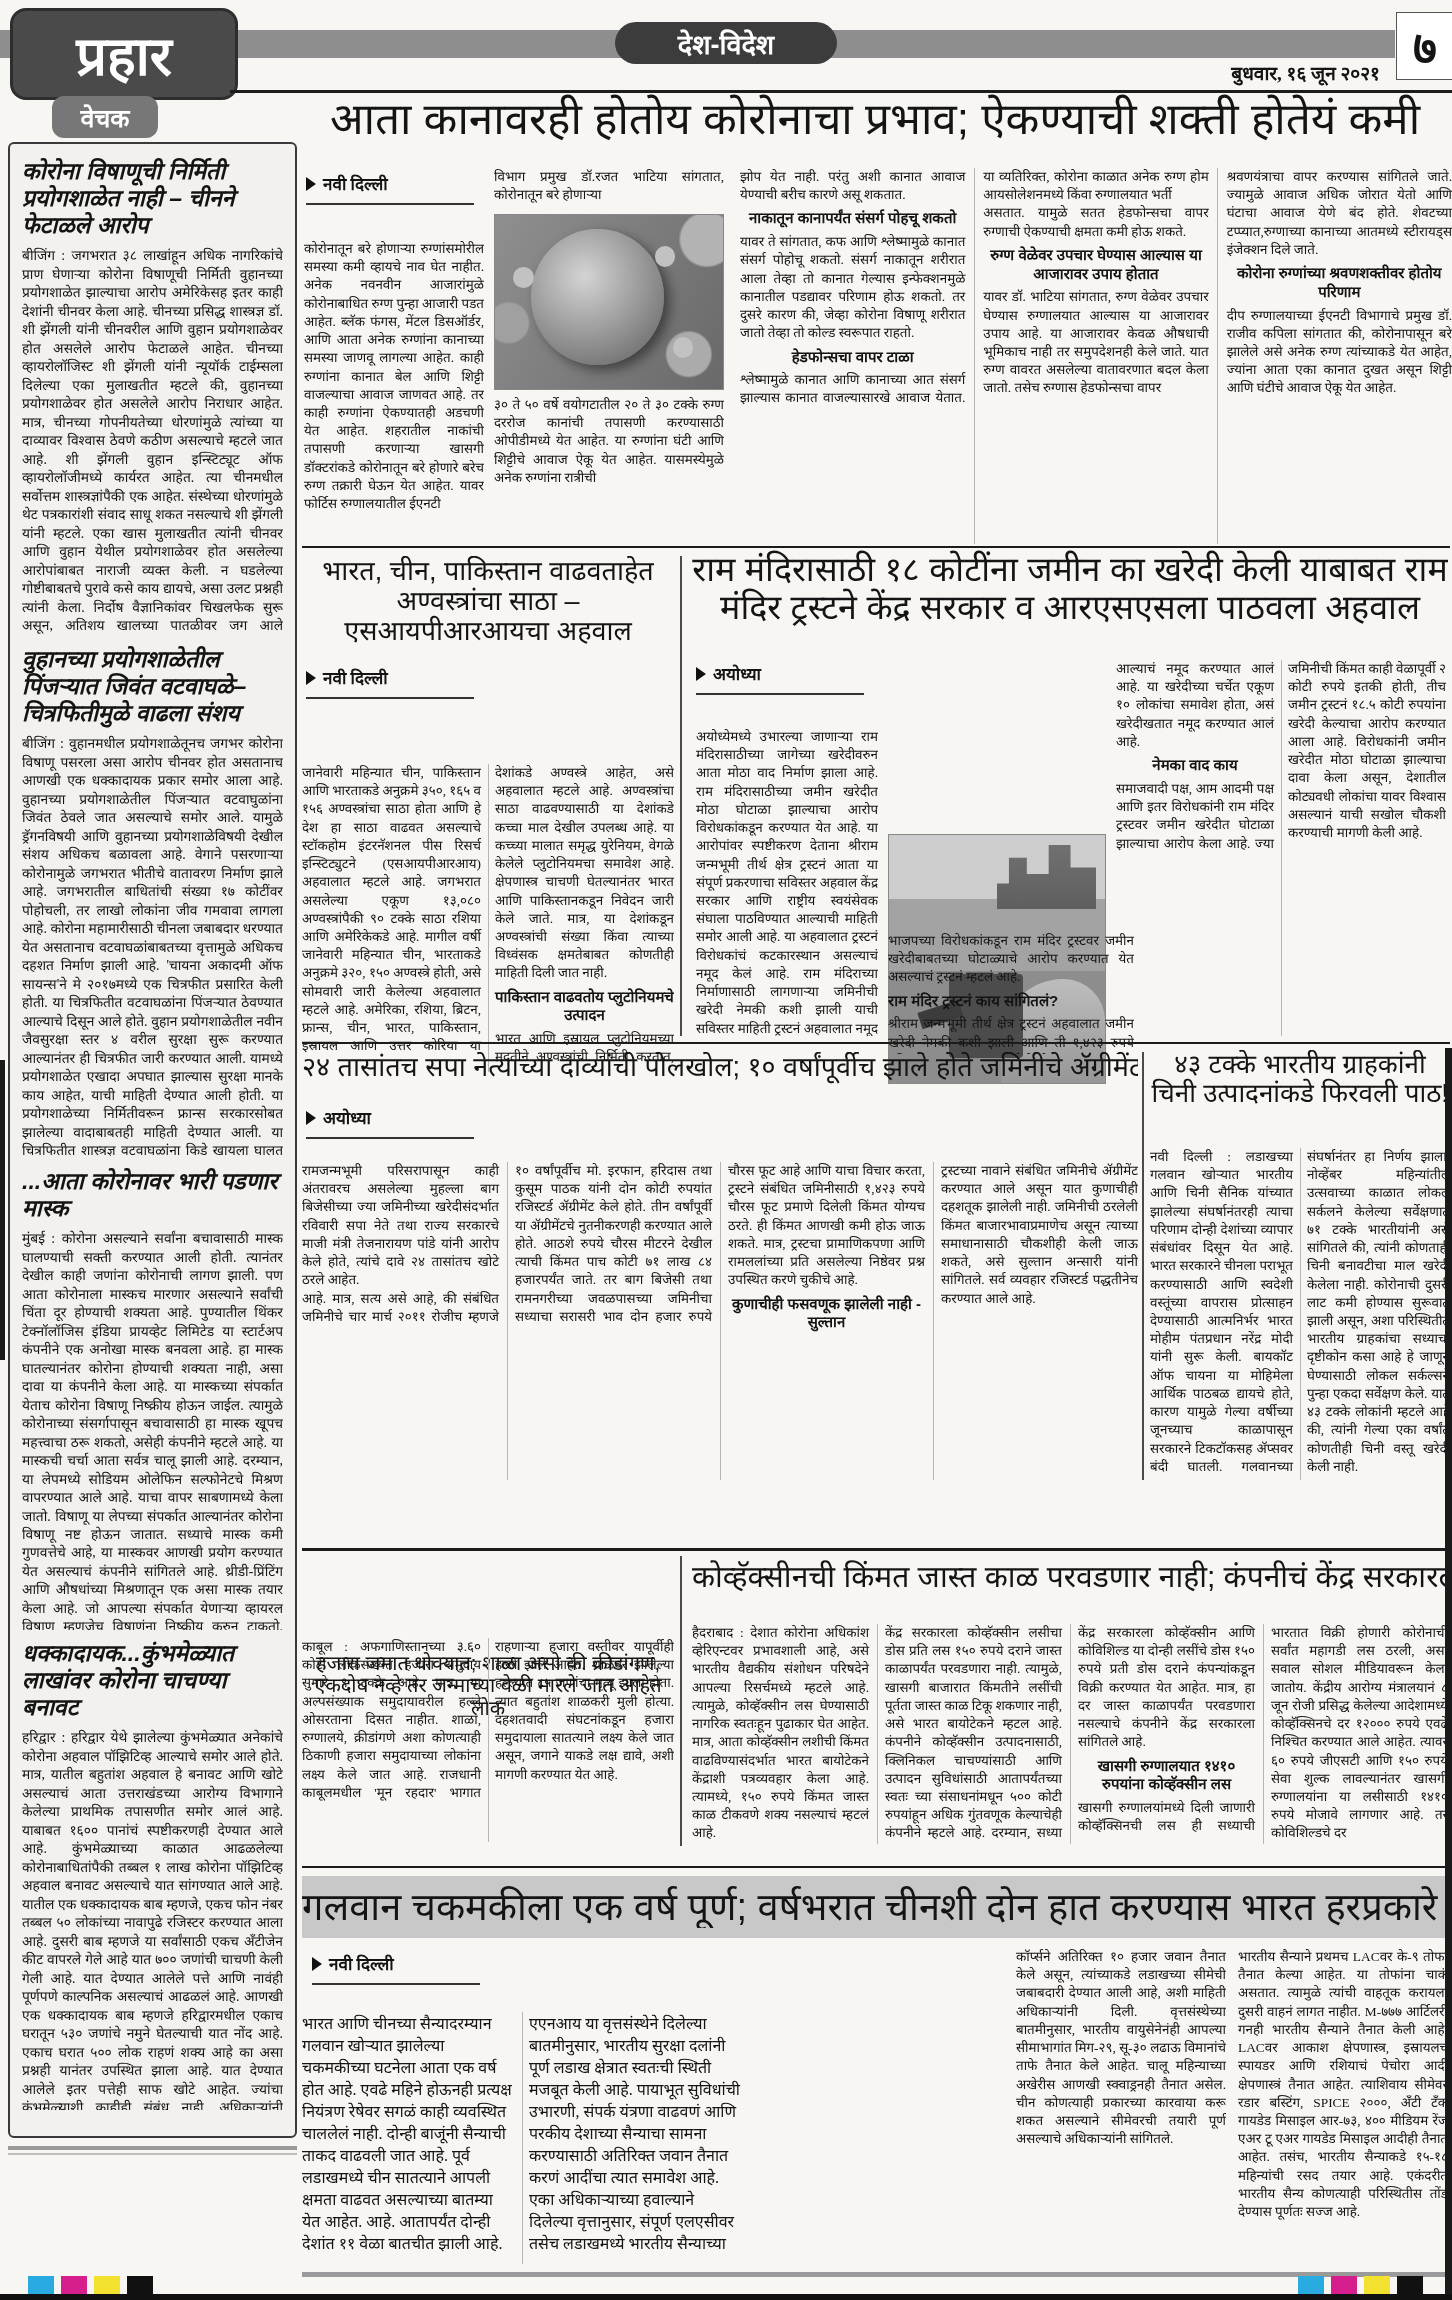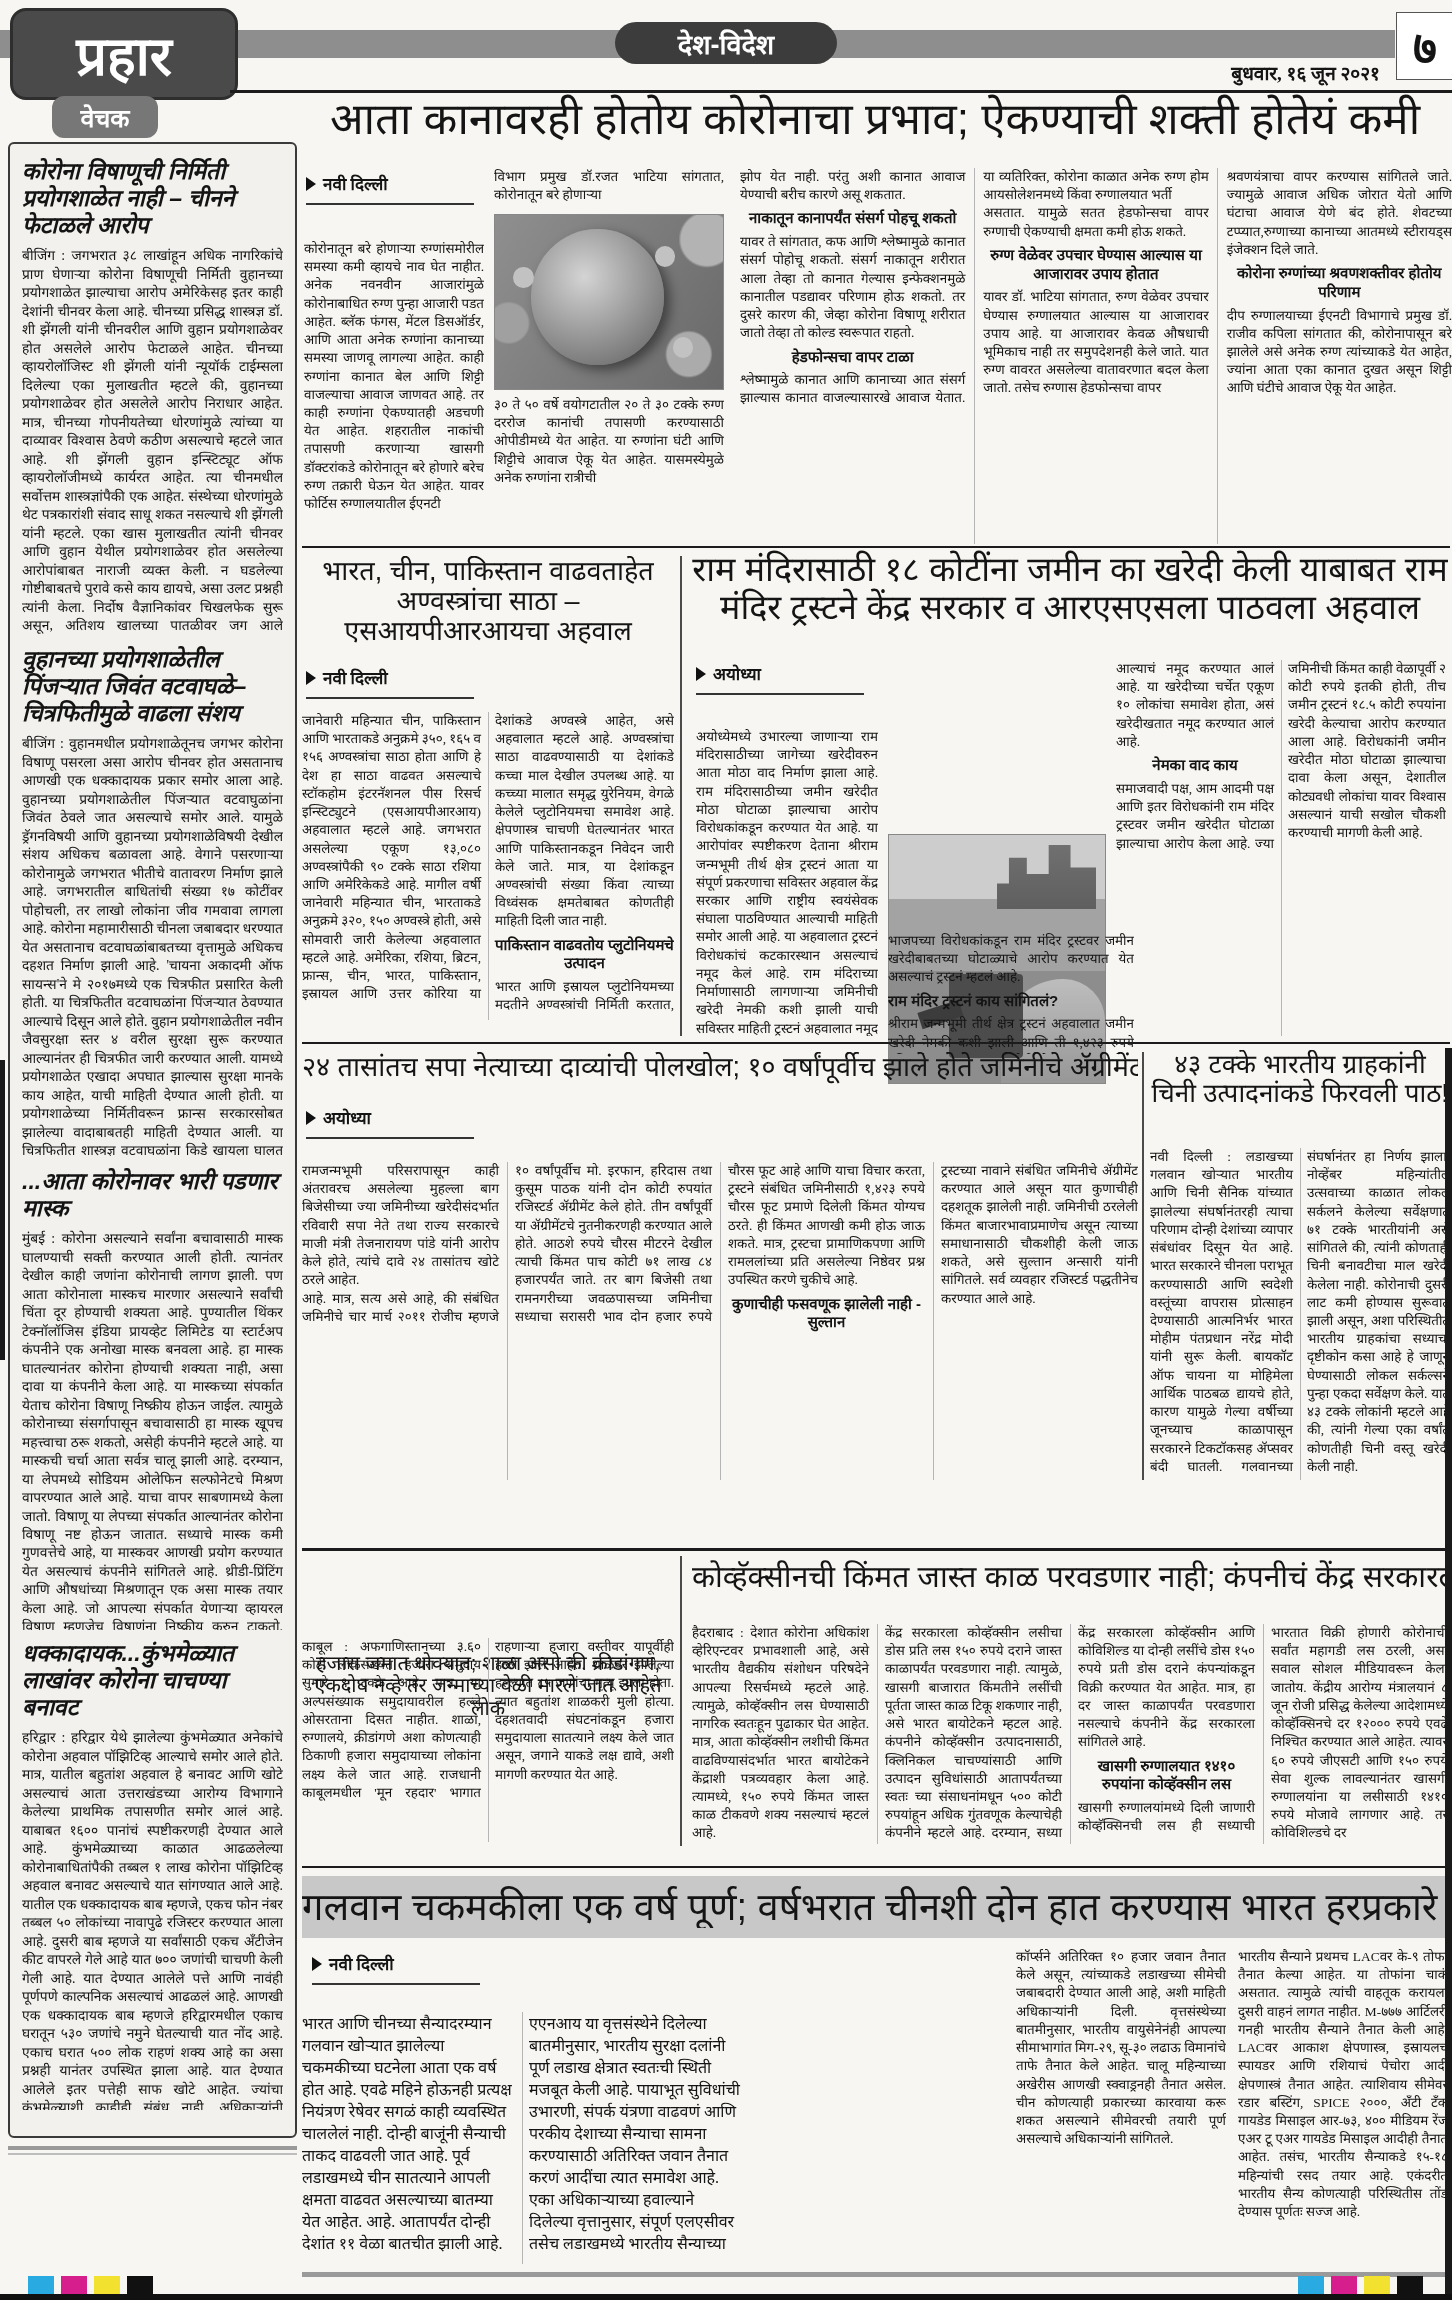--- a/index.html
+++ b/index.html
@@ -139,21 +139,21 @@
     <div class="sub">कोरोना रुग्णांच्या श्रवणशक्तीवर होतोय परिणाम</div>
     <p class="bodytxt">दीप रुग्णालयाच्या ईएनटी विभागाचे प्रमुख डॉ. राजीव कपिला सांगतात की, कोरोनापासून बरे झालेले असे अनेक रुग्ण त्यांच्याकडे येत आहेत, ज्यांना आता एका कानात दुखत असून शिट्टी आणि घंटीचे आवाज ऐकू येत आहेत.</p>
   </div>
   <div class="abs rule" style="left:302px;top:546px;width:1148px;height:2px;"></div>
 
   <div class="abs headline" style="left:302px;top:556px;width:372px;height:94px;font-size:27px;">भारत, चीन, पाकिस्तान वाढवताहेत अण्वस्त्रांचा साठा – एसआयपीआरआयचा अहवाल</div>
   <div class="abs byline" style="left:306px;top:666px;width:168px;">
     <span class="tri"></span>
     <span>नवी दिल्ली</span>
   </div>
-  <div class="abs cols2" style="left:302px;top:712px;width:372px;height:308px;">
+  <div class="abs cols2" style="left:302px;top:764px;width:372px;height:308px;">
     <p class="bodytxt">जानेवारी महिन्यात चीन, पाकिस्तान आणि भारताकडे अनुक्रमे ३५०, १६५ व १५६ अण्वस्त्रांचा साठा होता आणि हे देश हा साठा वाढवत असल्याचे स्टॉकहोम इंटरनॅशनल पीस रिसर्च इन्स्टिट्युटने (एसआयपीआरआय) अहवालात म्हटले आहे. जगभरात असलेल्या एकूण १३,०८० अण्वस्त्रांपैकी ९० टक्के साठा रशिया आणि अमे​रिकेकडे आहे. मागील वर्षी जानेवारी महिन्यात चीन, भारताकडे अनुक्रमे ३२०, १५० अण्वस्त्रे होती, असे सोमवारी जारी केलेल्या अहवालात म्हटले आहे. अमेरिका, रशिया, ब्रिटन, फ्रान्स, चीन, भारत, पाकिस्तान, इस्रायल आणि उत्तर कोरिया या देशांकडे अण्वस्त्रे आहेत, असे अहवालात म्हटले आहे. अण्वस्त्रांचा साठा वाढवण्यासाठी या देशांकडे कच्चा माल देखील उपलब्ध आहे. या कच्च्या मालात समृद्ध युरेनियम, वेगळे केलेले प्लुटोनियमचा समावेश आहे. क्षेपणास्त्र चाचणी घेतल्यानंतर भारत आणि पाकिस्तानकडून निवेदन जारी केले जाते. मात्र, या देशांकडून अण्वस्त्रांची संख्या किंवा त्याच्या विध्वंसक क्षमतेबाबत कोणतीही माहिती दिली जात नाही.</p>
     <div class="sub">पाकिस्तान वाढवतोय प्लुटोनियमचे उत्पादन</div>
     <p class="bodytxt">भारत आणि इस्रायल प्लुटोनियमच्या मदतीने अण्वस्त्रांची निर्मिती करतात, तर पाकिस्तान समृद्ध युरेनियमच्या माध्यमातून अण्वस्त्रांची निर्मिती करीत आहे तसेच हा देश प्लुटोनियम उत्पादनाची क्षमताही वाढवत असल्याचे अहवालात म्हटले आहे. चीन, फ्रान्स, रशिया, अमेरिका आणि ब्रिटनकडून अण्वस्त्र निर्मितीसाठी समृद्ध युरेनियम आणि प्लुटोनियमचा वापर केला जातो.</p>
   </div>
   <div class="abs vrule" style="left:680px;top:556px;height:480px;"></div>
 
   <div class="abs headline" style="left:692px;top:550px;width:756px;height:102px;font-size:34px;">राम मंदिरासाठी १८ कोटींना जमीन का खरेदी केली याबाबत राम मंदिर ट्रस्टने केंद्र सरकार व आरएसएसला पाठवला अहवाल</div>
   <div class="abs byline" style="left:696px;top:662px;width:168px;">
     <span class="tri"></span>
     <span>अयोध्या</span>

